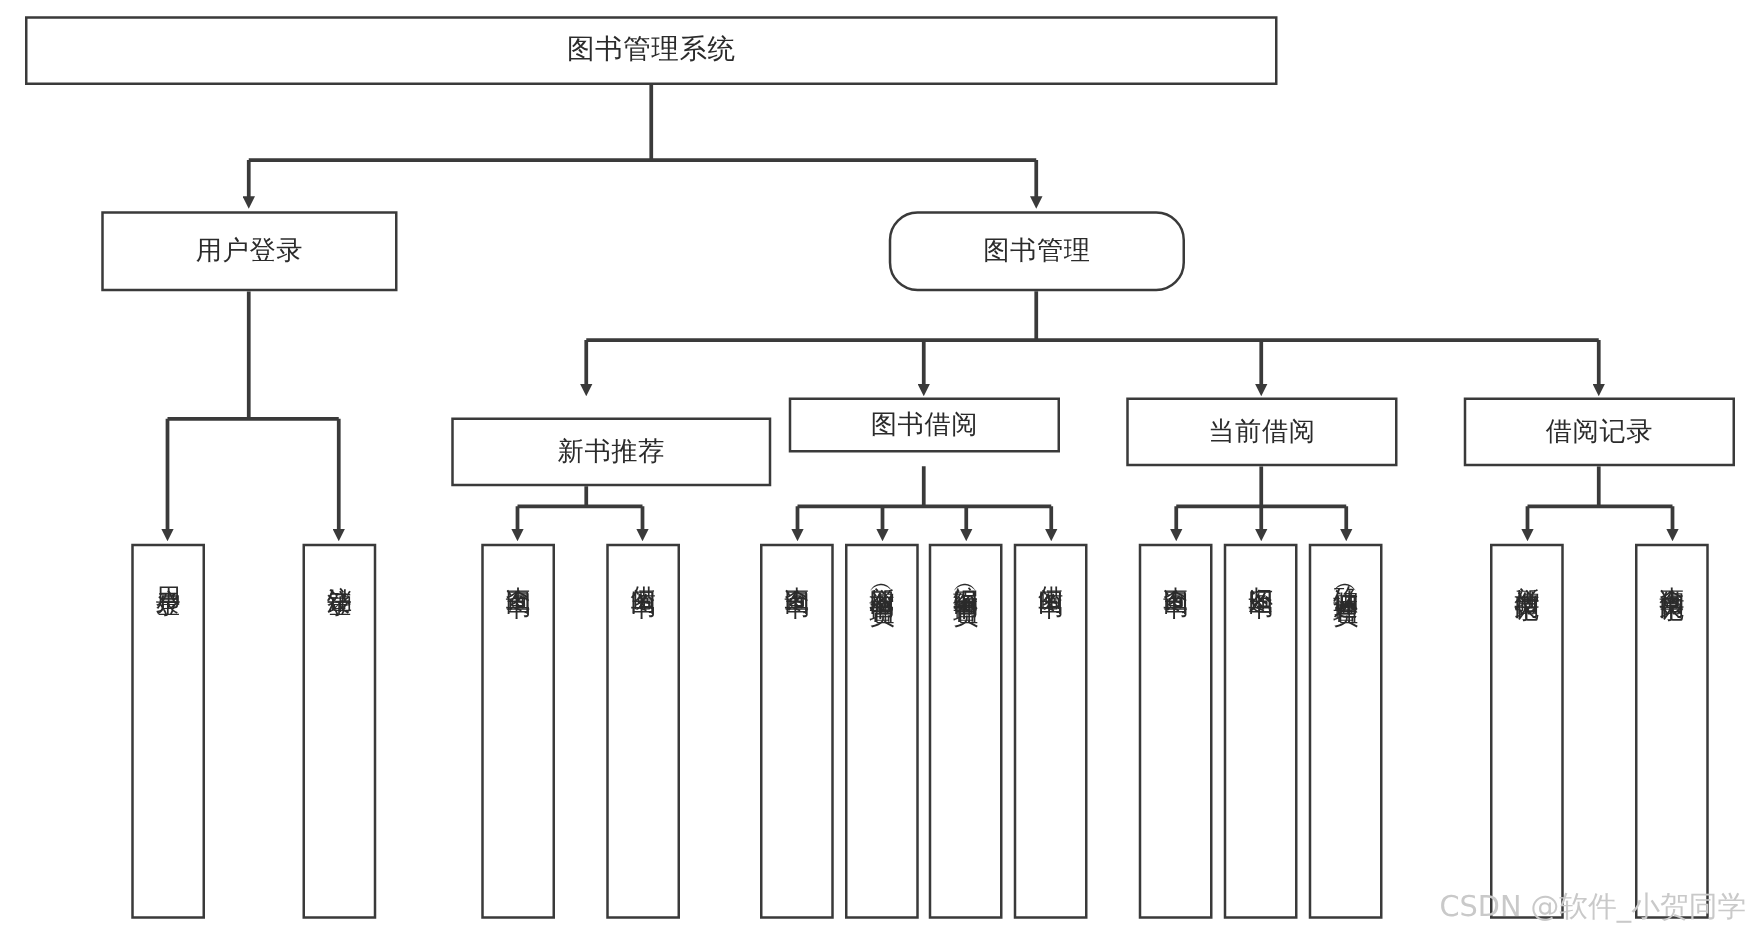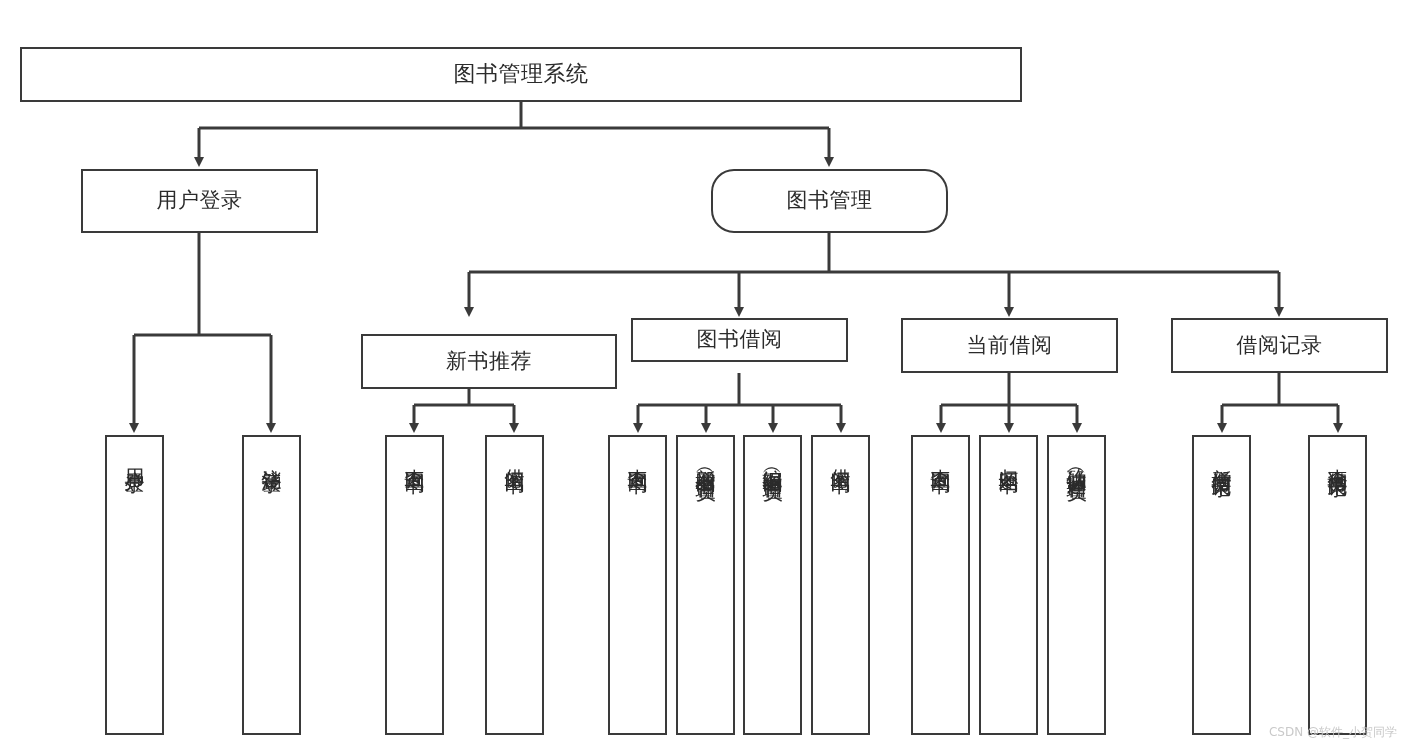--- a/index.html
+++ b/index.html
@@ -61,21 +61,21 @@
     text-orientation: upright;
     font-size: 20px;
     line-height: 1.05;
     letter-spacing: 2px;
     white-space: nowrap;
   }
   .watermark {
     position: absolute;
     right: 8px;
     bottom: 6px;
-    font-size: 12px;
+    font-size: 23px;
     color: #c9c9c9;
     white-space: nowrap;
     z-index: 3;
     font-family: "DejaVu Sans", "Liberation Sans", sans-serif;
   }
 </style>
 </head>
 <body>
 
 <div id="canvas">
@@ -123,21 +123,21 @@
       <path d="M1009,405 L1009,424" marker-end="url(#ah)"></path>
       <path d="M1077,405 L1077,424" marker-end="url(#ah)"></path>
 
       <path d="M1279,373 L1279,405"></path>
       <path d="M1222,405 L1338,405"></path>
       <path d="M1222,405 L1222,424" marker-end="url(#ah)"></path>
       <path d="M1338,405 L1338,424" marker-end="url(#ah)"></path>
     </g>
   </svg>
 
-  <div class="node horiz root" style="left:20px; top:13px; width:1002px; height:55px;margin-top:34px;">
+  <div class="node horiz root" style="left:20px; top:13px; width:1002px; height:55px;">
     <span class="label">图书管理系统</span>
   </div>
 
   <div class="node horiz" style="left:81px; top:169px; width:237px; height:64px;">
     <span class="label">用户登录</span>
   </div>
 
   <div class="node horiz" style="left:711px; top:169px; width:237px; height:64px;border-radius:23px;">
     <span class="label">图书管理</span>
   </div>

